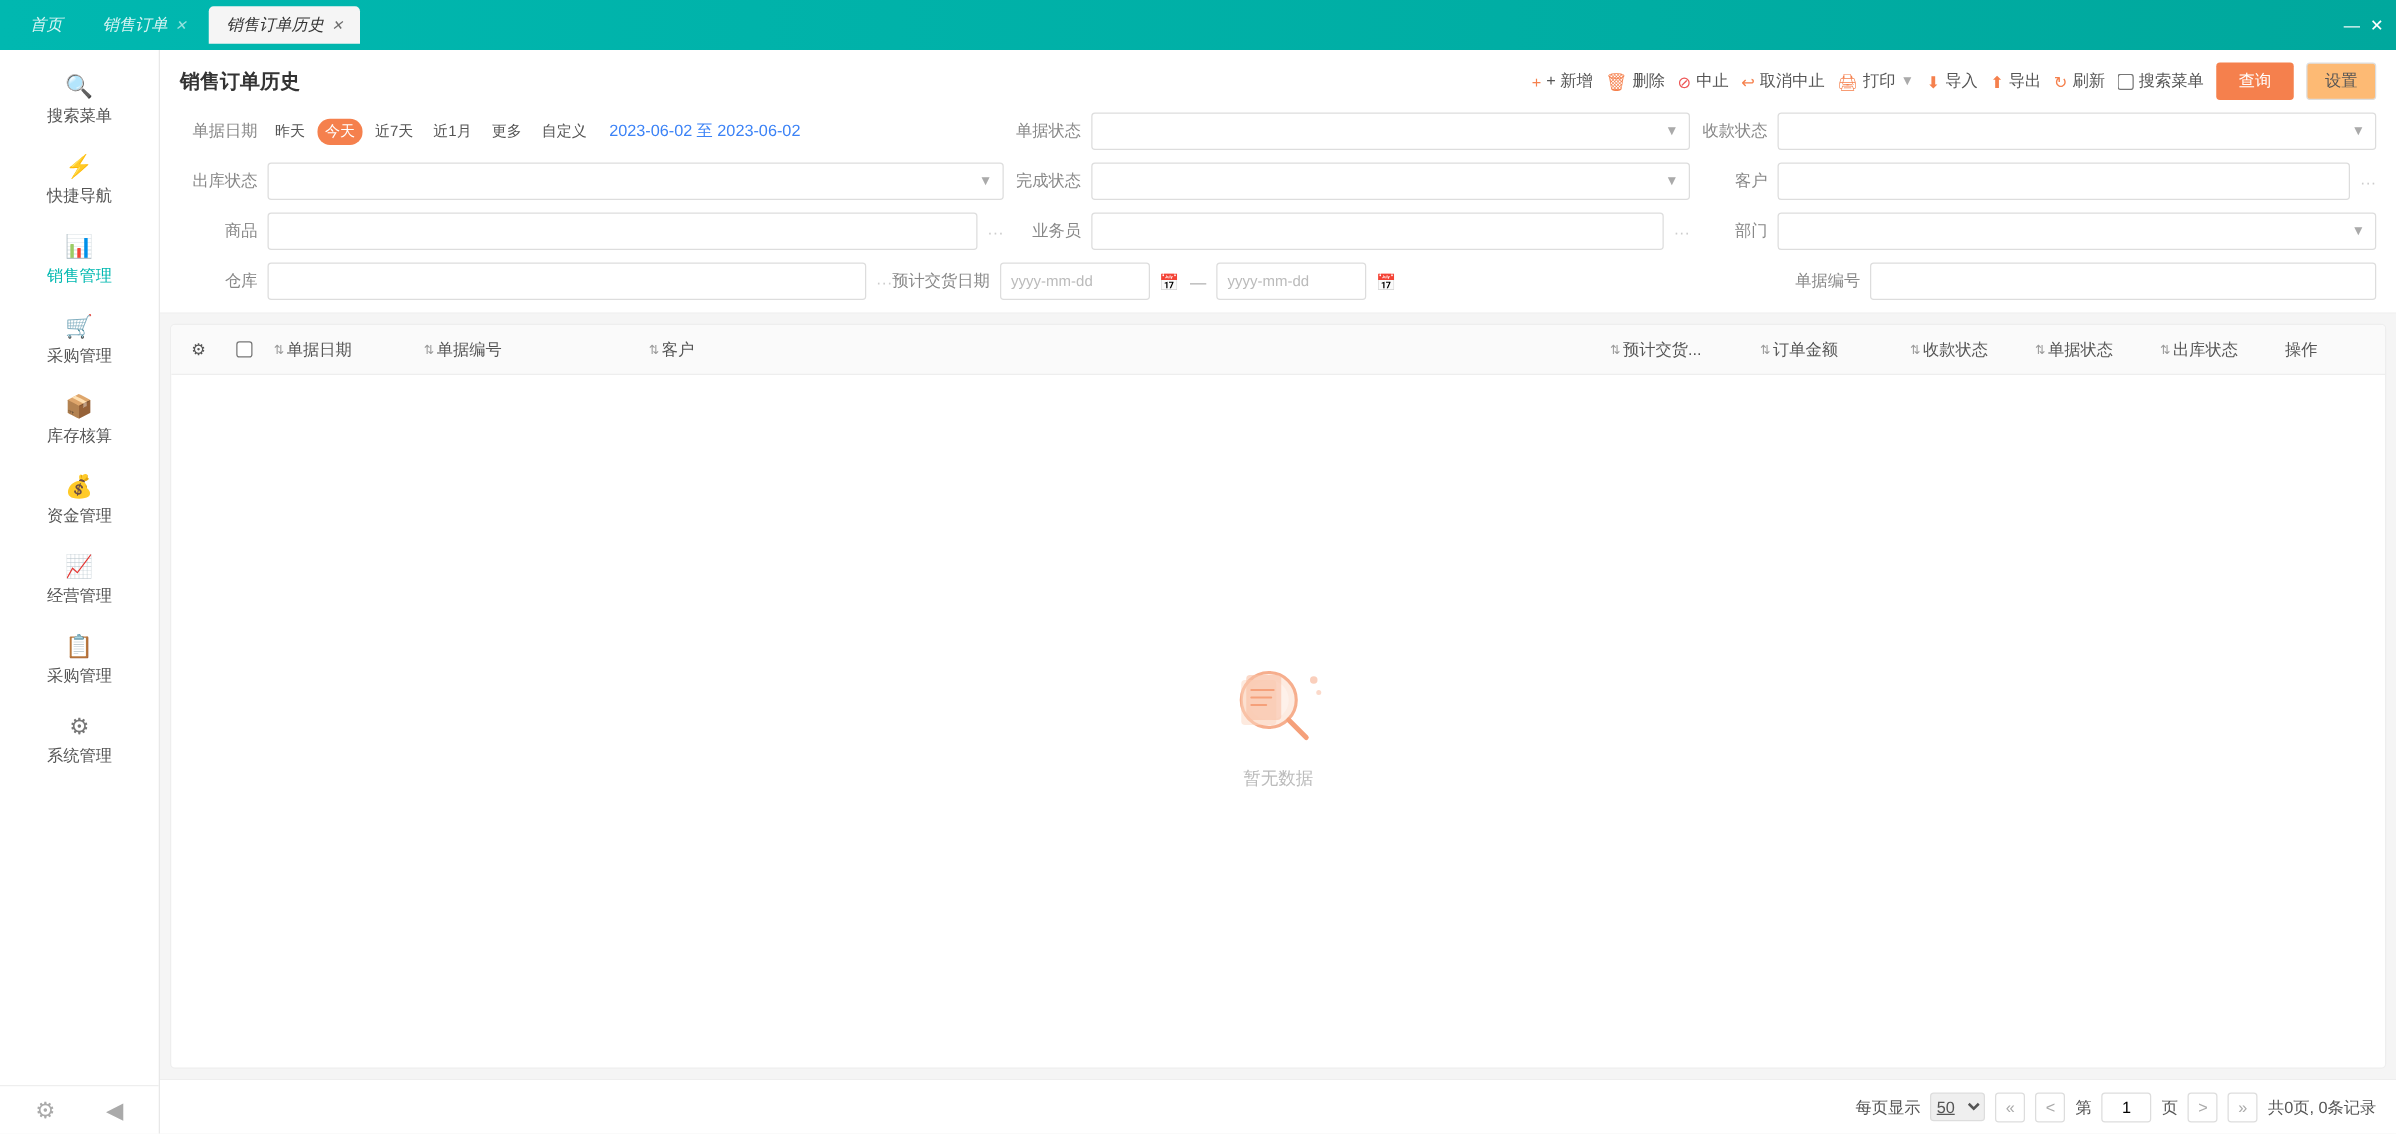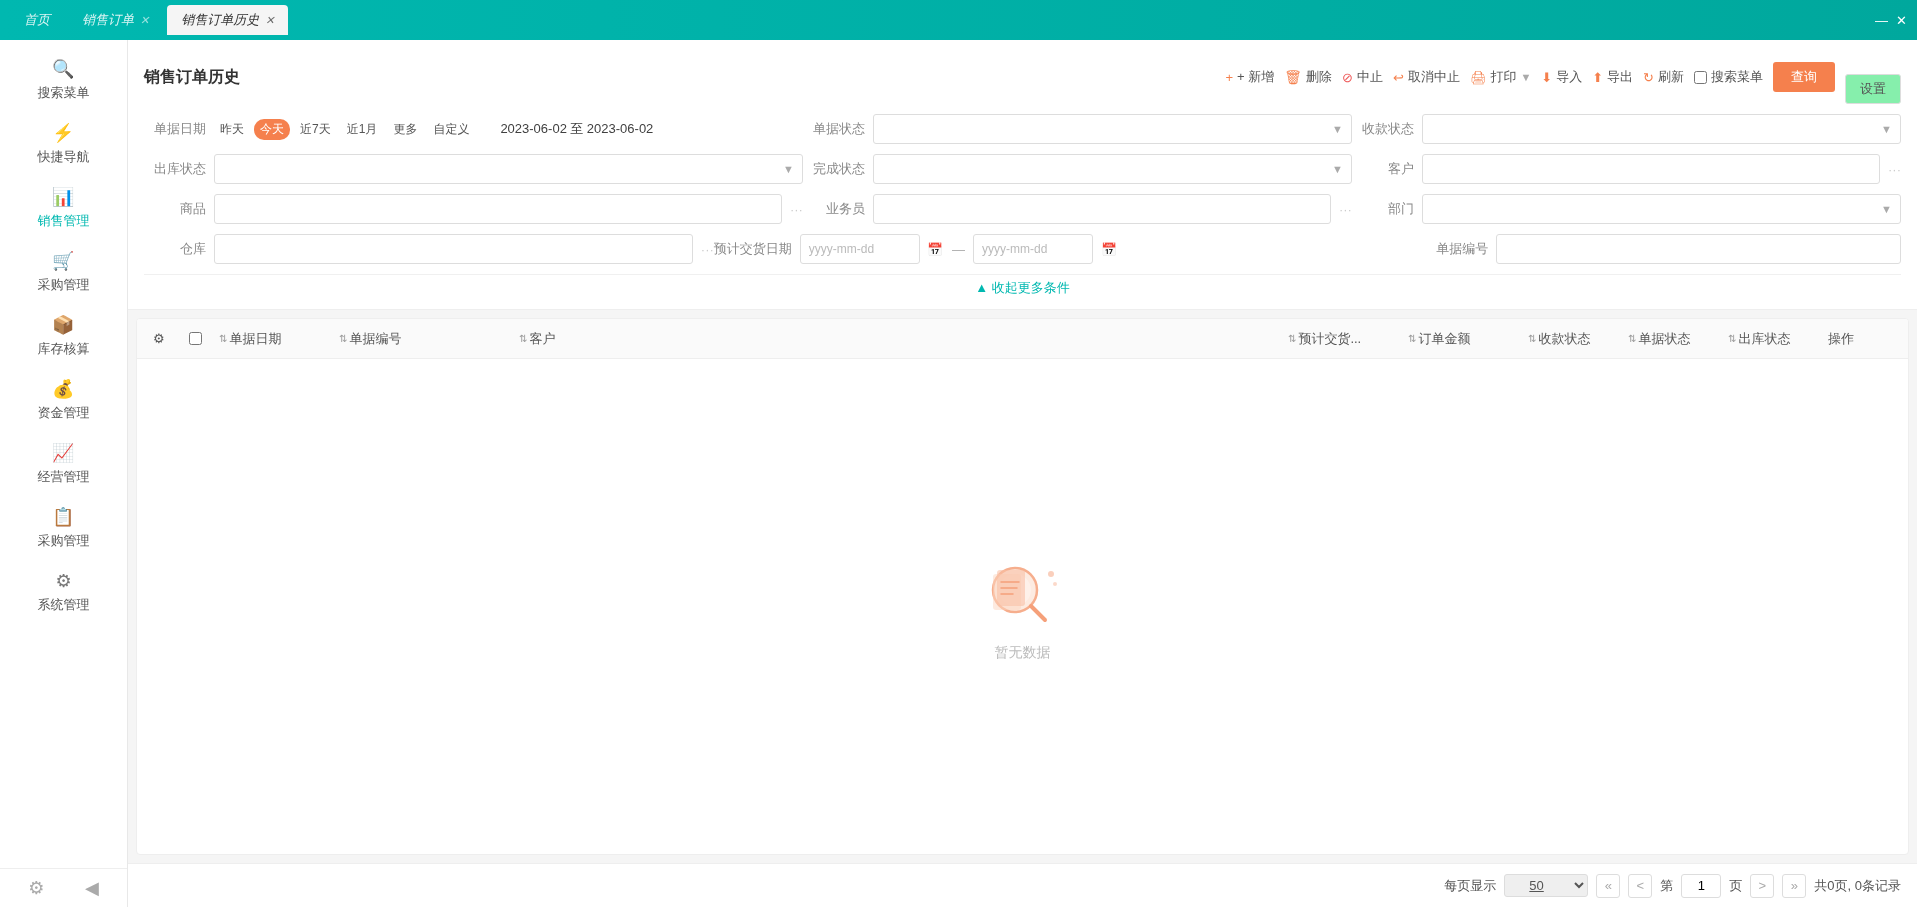--- a/index.html
+++ b/index.html
@@ -124,28 +124,27 @@
     .btn-query {
       background: #f5804d;
       color: white;
       border: none;
       padding: 6px 18px;
       border-radius: 3px;
       cursor: pointer;
       font-size: 13px;
     }
     .btn-set {
-      background: #86efac;
+      background: #fdba74;
       color: #555;
       border: 1px solid #ddd;
       padding: 5px 14px;
       border-radius: 3px;
       cursor: pointer;
       font-size: 13px;
-      margin-top: 24px;
     }
     .btn-display {
       display: flex;
       align-items: center;
       gap: 4px;
       cursor: pointer;
       color: #555;
     }
 
     
@@ -187,22 +186,22 @@
       font-size: 12px;
       color: #555;
       white-space: nowrap;
     }
     .date-btn.active {
       background: #f5804d;
       color: white;
     }
     .date-range-text {
       font-size: 12px;
-      color: #404040;
-      margin-left: 21px;
+      color: #3b82f6;
+      margin-left: 8px;
     }
     .filter-select {
       flex: 1;
       height: 30px;
       border: 1px solid #ddd;
       border-radius: 3px;
       padding: 0 8px;
       color: #555;
       background: white;
       display: flex;
@@ -314,21 +313,21 @@
       align-items: center;
       justify-content: flex-end;
       padding: 0 16px;
       gap: 8px;
       font-size: 13px;
       color: #555;
     }
     .page-size-select {
       border: 1px solid #ddd;
       border-radius: 3px;
-      padding: 2px 20px;
+      padding: 2px 0;
       color: #555;
       cursor: pointer;
       text-decoration: underline;
     }
     .page-btn {
       width: 24px;
       height: 24px;
       display: flex;
       align-items: center;
       justify-content: center;
@@ -575,23 +574,20 @@
           </div>
         </div>
         <div class="filter-group" style="flex:1;">
           <span class="filter-label">单据编号</span>
           <div class="filter-content">
             <input class="filter-input" style="flex: 1 1 0%;">
           </div>
         </div>
       </div>
 
-      <div class="collapse-row">
-        <span>▲ 收起更多条件</span>
-      </div>
     </div>
 
     <div class="table-area">
 
       <div class="table-header">
         <div class="th th-gear">
           <span>⚙</span>
         </div>
         <div class="th th-check">
           <input type="checkbox" style="margin: 0px;">

